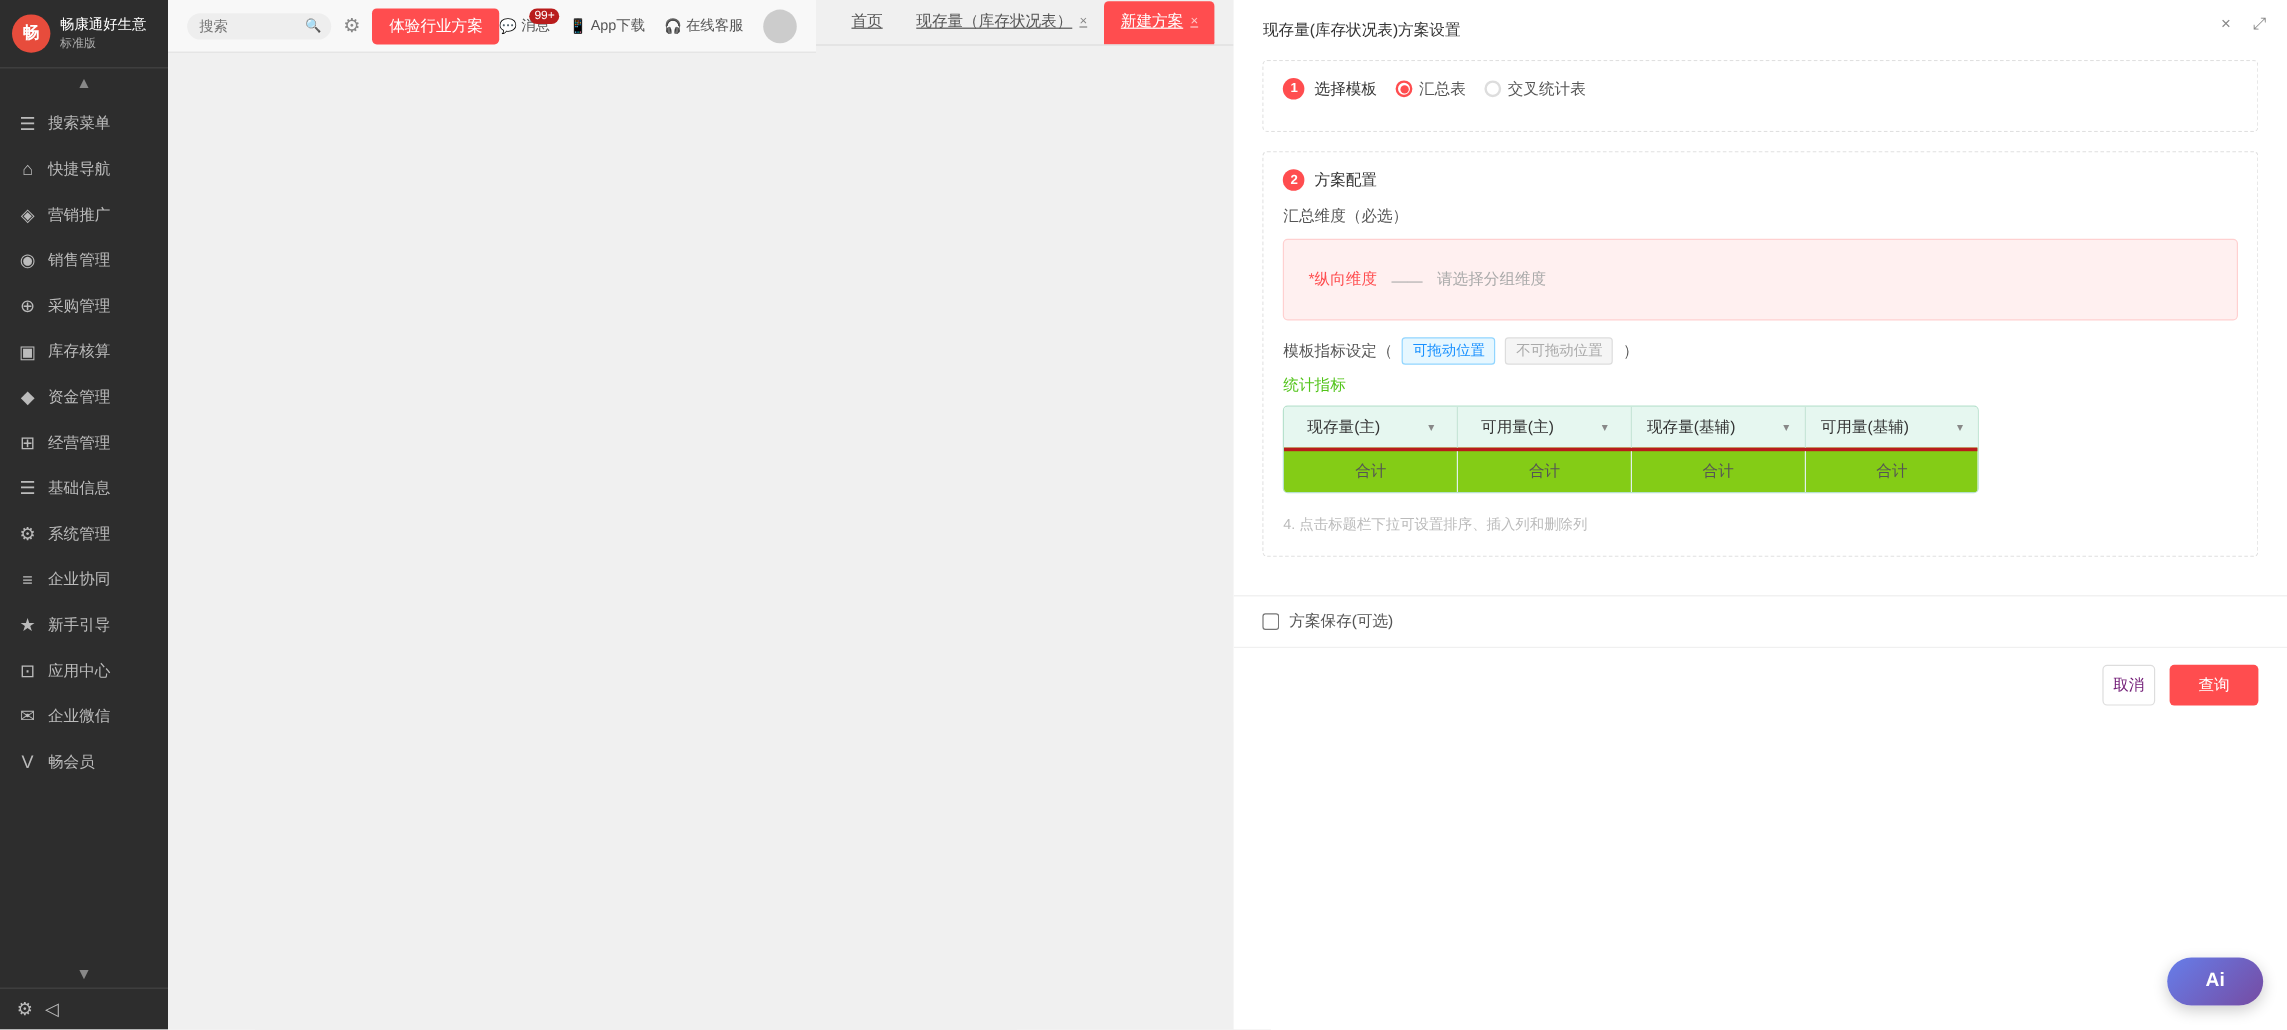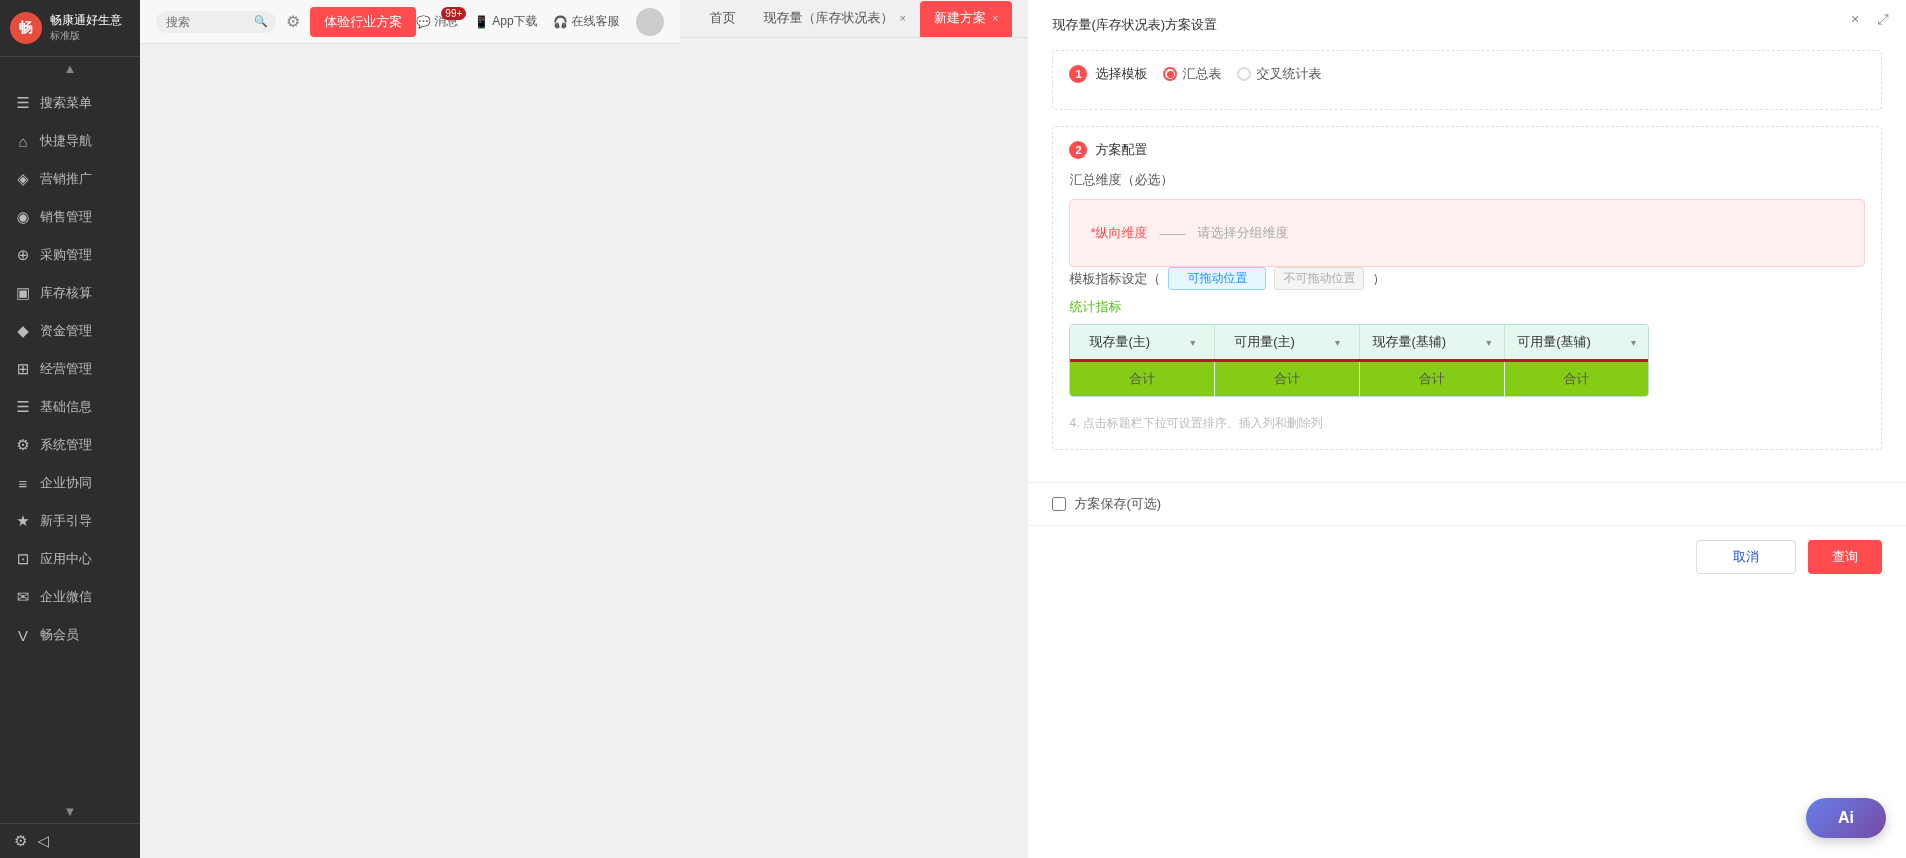--- a/index.html
+++ b/index.html
@@ -130,20 +130,21 @@
     }
     .tab {
       display: flex;
       align-items: center;
       gap: 6px;
       padding: 8px 14px;
       font-size: 13px;
       cursor: pointer;
       color: #555;
       border-bottom: 2px solid transparent;
+      text-decoration: underline;
     }
     .tab.active {
       background: #ff4d4f;
       color: white;
       border-radius: 4px 4px 0 0;
       border-bottom: 2px solid #ff4d4f;
     }
     .tab-close { font-size: 11px; cursor: pointer; opacity: 0.7; }
     .tab-home { color: #555; }
 
@@ -242,20 +243,21 @@
       font-size: 13px;
       color: #555;
       margin-bottom: 10px;
     }
 
     .dim-area {
       background: #fff0f0;
       border: 1px solid #ffd0d0;
       border-radius: 4px;
       padding: 24px 20px;
+      margin-bottom: 14px;
       display: flex;
       align-items: center;
       gap: 12px;
     }
 
     .dim-required {
       color: #ff4d4f;
       font-size: 13px;
     }
 
@@ -275,21 +277,21 @@
       margin-bottom: 8px;
       display: flex;
       align-items: center;
       gap: 8px;
     }
 
     .draggable-tag {
       background: #e6f7ff;
       border: 1px solid #91d5ff;
       color: #1890ff;
-      padding: 2px 18px;
+      padding: 2px 8px;
       border-radius: 3px;
       font-size: 12px;
     }
 
     .non-draggable-tag {
       background: #f5f5f5;
       border: 1px solid #ddd;
       color: #aaa;
       padding: 2px 8px;
       border-radius: 3px;
@@ -390,23 +392,23 @@
       justify-content: flex-end;
       gap: 12px;
       border-top: 1px solid #f0f0f0;
       background: white;
     }
 
     .btn-cancel {
       background: white;
       border: 1px solid #ddd;
       border-radius: 4px;
-      padding: 7px 36px;
-      font-size: 13px;
-      color: #1d4ed8;
+      padding: 7px 8px;
+      font-size: 13px;
+      color: #701a75;
       cursor: pointer;
     }
 
     .btn-query {
       background: #ff4d4f;
       border: none;
       border-radius: 4px;
       padding: 7px 24px;
       font-size: 13px;
       color: white;

